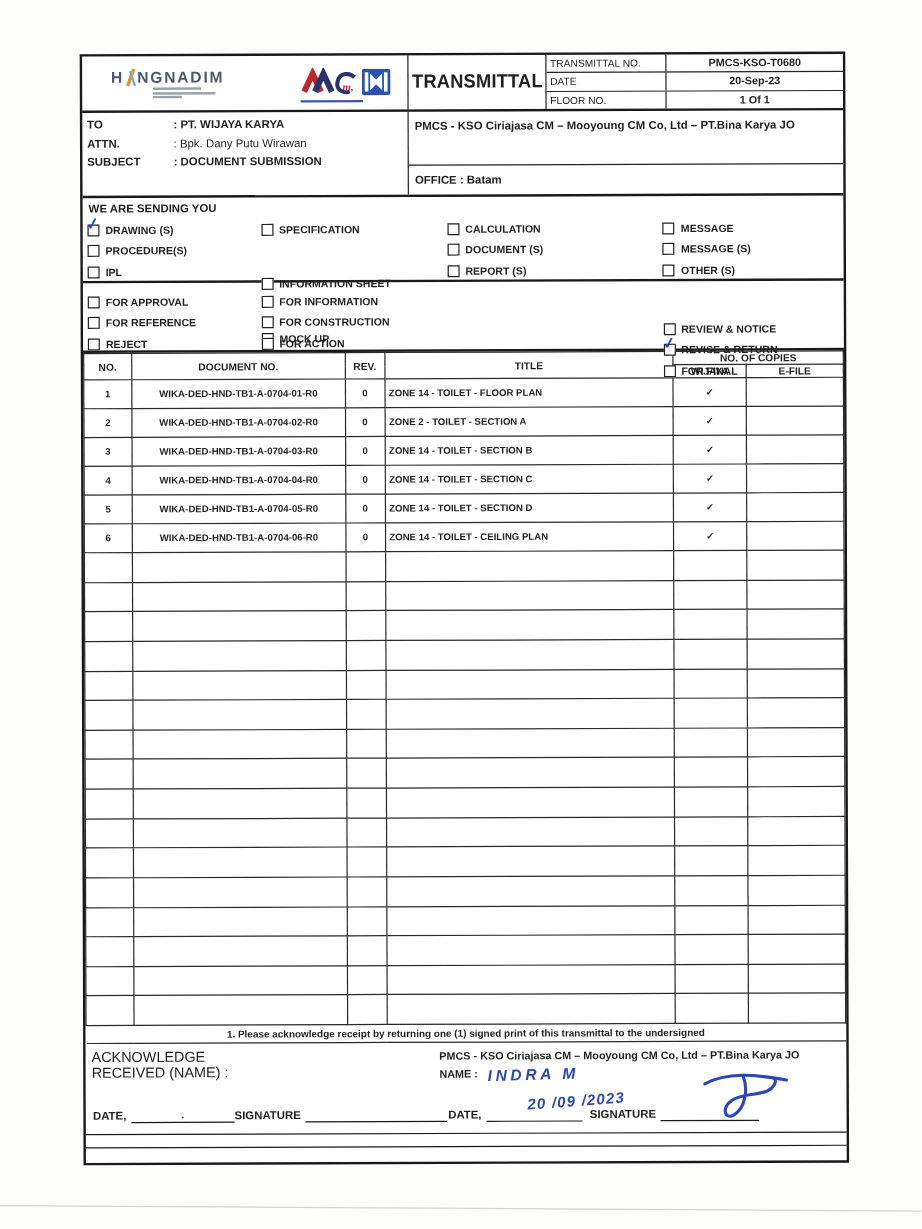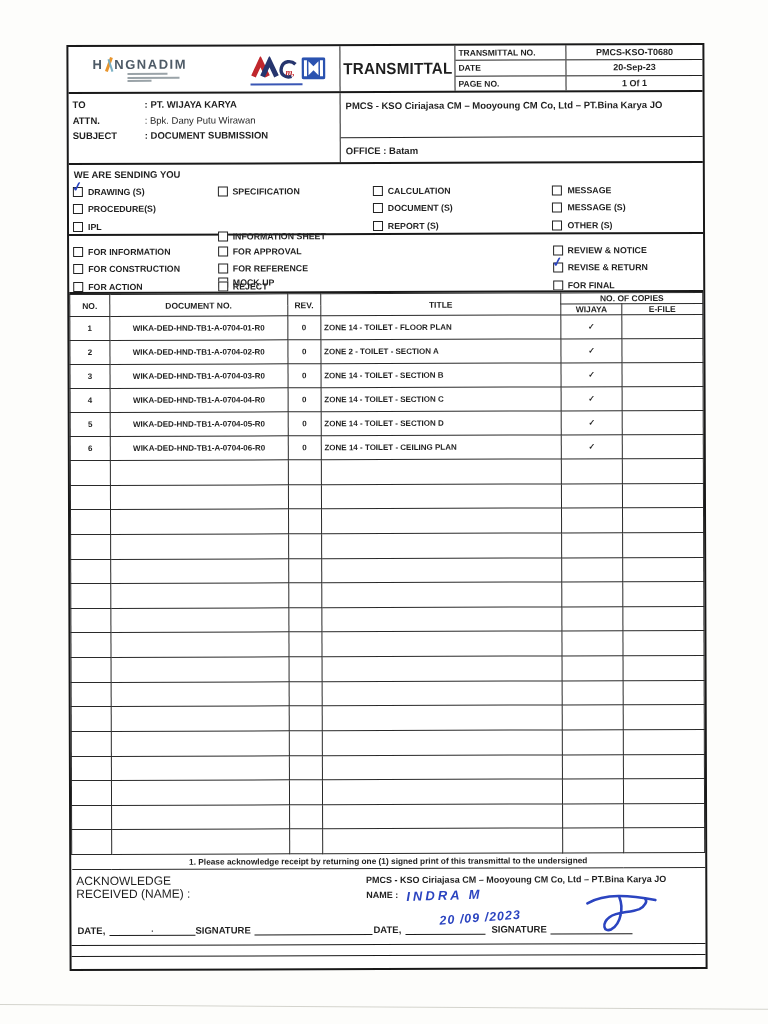--- a/index.html
+++ b/index.html
@@ -26,21 +26,21 @@
   .hang-a b{position:absolute;left:5px;top:1px;width:2px;height:13px;background:#7ab0c4;transform:rotate(-18deg);}
   .hang-sub{margin-top:1px;display:flex;flex-direction:column;gap:1.5px;align-items:flex-start;padding-left:28px;}
   .hang-sub i{display:block;height:2px;background:#9aa3a8;}
   .cmlogo{display:flex;align-items:center;gap:3px;position:relative;}
   .cm-under{position:absolute;left:0;bottom:-3px;width:52px;height:1.5px;background:#3a57b5;}
   .title-cell{width:115px;border-right:1.5px solid #222;box-sizing:border-box;display:flex;align-items:center;justify-content:center;}
   .title-cell span{font-size:16px;font-weight:700;letter-spacing:.2px;transform:scaleX(.95);}
   .meta-cell{flex:1;display:flex;flex-direction:column;}
   .meta-row{flex:1;display:flex;border-bottom:1px solid #222;box-sizing:border-box;}
   .meta-row:last-child{border-bottom:none;}
-  .meta-label{width:111px;border-right:1px solid #222;box-sizing:border-box;font-size:8.5px;font-weight:700;display:flex;align-items:center;padding-left:3px;}
+  .meta-label{width:100px;border-right:1px solid #222;box-sizing:border-box;font-size:8.5px;font-weight:400;display:flex;align-items:center;padding-left:3px;}
   .meta-value{flex:1;font-size:9px;font-weight:700;display:flex;align-items:center;justify-content:center;}
   
   .sec-info{height:71px;display:flex;border-bottom:2px solid #191919;box-sizing:border-box;}
   .info-left{width:272px;border-right:1.5px solid #222;box-sizing:border-box;padding:3px 4px;}
   .info-field{display:flex;height:15.5px;align-items:center;}
   .info-field .lab{width:72px;font-size:9.5px;font-weight:700;}
   .info-field .val{font-size:9.5px;font-weight:700;white-space:nowrap;}
   .info-field:nth-child(2) .val{font-weight:400;}
   .info-right{flex:1;display:flex;flex-direction:column;}
   .consortium{flex:1;font-size:9.5px;font-weight:700;padding:7px 5px 0 5px;border-bottom:1px solid #222;box-sizing:border-box;}
@@ -49,21 +49,21 @@
   .sec-sending{height:71px;border-bottom:2px solid #191919;box-sizing:border-box;padding:2px 4px 0 4px;}
   .send-title{font-size:9.5px;font-weight:700;margin:2px 0 3px 1px;}
   .ckgrid{display:flex;}
   .ckcol{display:flex;flex-direction:column;}
   .sending-grid .ckcol:nth-child(1){width:23.1%;}
   .sending-grid .ckcol:nth-child(2){width:24.8%;gap:28px;}
   .sending-grid .ckcol:nth-child(3){width:28.7%;}
   .sending-grid .ckcol:nth-child(4){width:23.4%;}
   .purpose-grid .ckcol:nth-child(1){width:23.1%;}
   .purpose-grid .ckcol:nth-child(2){width:53.5%;}
-  .purpose-grid .ckcol:nth-child(3){width:23.4%;}
+  .purpose-grid .ckcol:nth-child(3){width:23.4%;margin-top:24px;}
   .sec-purpose{height:58px;border-bottom:2px solid #191919;box-sizing:border-box;padding:7px 4px 0 4px;}
   .ckitem{display:flex;align-items:center;height:17.5px;position:relative;}
   .ckbox{width:8px;height:8px;border:1.3px solid #222;margin-right:5px;position:relative;flex:none;background:#fff;}
   .cklabel{font-size:8.8px;font-weight:700;white-space:nowrap;}
   .bluetick{position:absolute;left:-2px;top:-8px;font-size:13px;color:#2b44c0;font-weight:700;transform:rotate(-10deg);line-height:1;}
   
   .sec-table{flex:1;display:flex;min-height:0;}
   table.doc{width:100%;height:100%;border-collapse:collapse;table-layout:fixed;}
   table.doc th,table.doc td{border:1px solid #2a2a2a;padding:0 3px;box-sizing:border-box;overflow:hidden;}
   table.doc thead th{font-size:8.5px;font-weight:700;text-align:center;padding:0;}
@@ -133,21 +133,21 @@
     <div class="meta-cell">
       <div class="meta-row">
         <div class="meta-label">TRANSMITTAL NO.</div>
         <div class="meta-value">PMCS-KSO-T0680</div>
       </div>
       <div class="meta-row">
         <div class="meta-label">DATE</div>
         <div class="meta-value">20-Sep-23</div>
       </div>
       <div class="meta-row">
-        <div class="meta-label">PAGE NO.</div>
+        <div class="meta-label">FLOOR NO.</div>
         <div class="meta-value">1 Of 1</div>
       </div>
     </div>
   </div>
 
   <div class="sec-info">
     <div class="info-left">
       <div class="info-field">
         <span class="lab">TO</span>
         <span class="val">: PT. WIJAYA KARYA</span>
@@ -229,43 +229,43 @@
           </div>
         </div>
       </div>
   </div>
 
   <div class="sec-purpose">
     <div class="ckgrid purpose-grid">
         <div class="ckcol">
           <div class="ckitem">
             <span class="ckbox"></span>
+            <span class="cklabel">FOR APPROVAL</span>
+          </div>
+          <div class="ckitem">
+            <span class="ckbox"></span>
+            <span class="cklabel">FOR REFERENCE</span>
+          </div>
+          <div class="ckitem">
+            <span class="ckbox"></span>
+            <span class="cklabel">REJECT</span>
+          </div>
+        </div>
+        <div class="ckcol">
+          <div class="ckitem">
+            <span class="ckbox"></span>
             <span class="cklabel">FOR INFORMATION</span>
           </div>
           <div class="ckitem">
             <span class="ckbox"></span>
             <span class="cklabel">FOR CONSTRUCTION</span>
           </div>
           <div class="ckitem">
             <span class="ckbox"></span>
             <span class="cklabel">FOR ACTION</span>
-          </div>
-        </div>
-        <div class="ckcol">
-          <div class="ckitem">
-            <span class="ckbox"></span>
-            <span class="cklabel">FOR APPROVAL</span>
-          </div>
-          <div class="ckitem">
-            <span class="ckbox"></span>
-            <span class="cklabel">FOR REFERENCE</span>
-          </div>
-          <div class="ckitem">
-            <span class="ckbox"></span>
-            <span class="cklabel">REJECT</span>
           </div>
         </div>
         <div class="ckcol">
           <div class="ckitem">
             <span class="ckbox"></span>
             <span class="cklabel">REVIEW &amp; NOTICE</span>
           </div>
           <div class="ckitem">
             <span class="ckbox">
               <span class="bluetick">✓</span>

